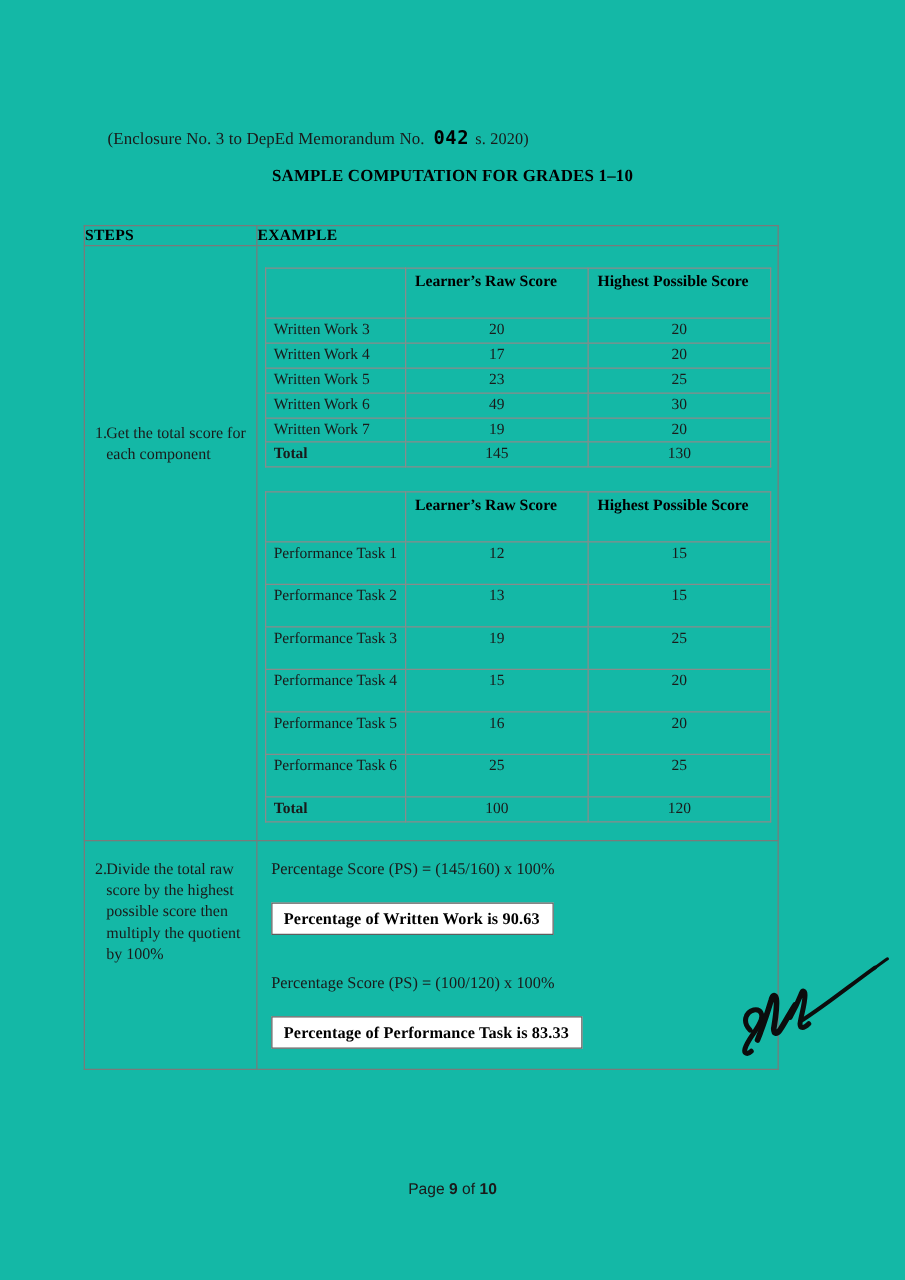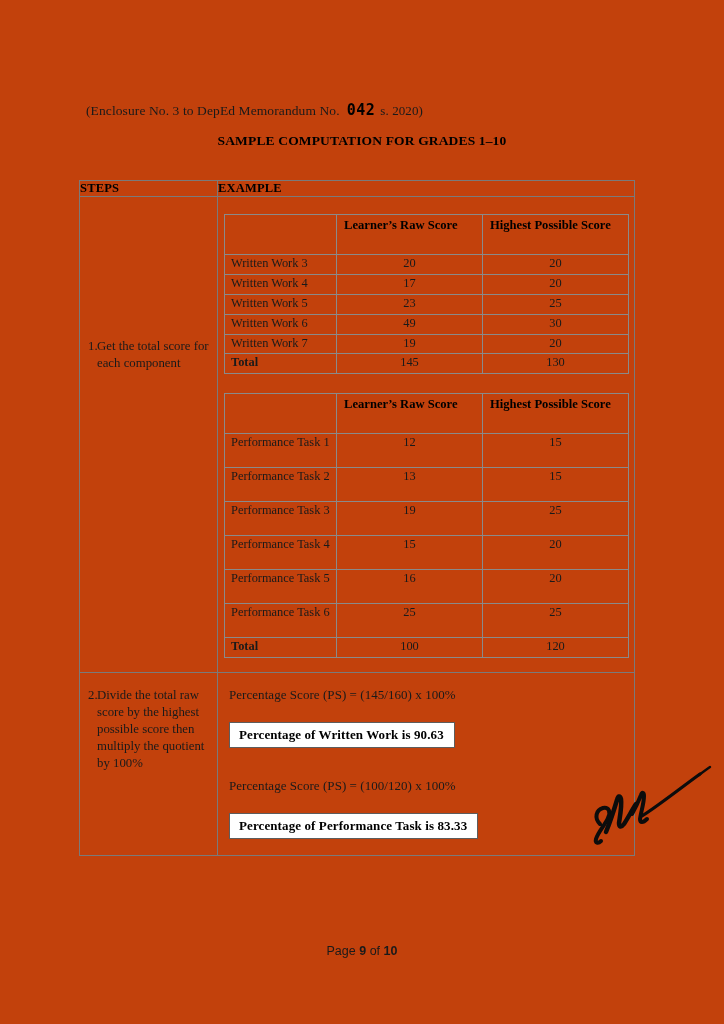--- a/index.html
+++ b/index.html
@@ -12,21 +12,21 @@
     height: 1024px;
     position: relative;
     font-family: "Liberation Serif", "DejaVu Serif", serif;
     color: #111111;
     overflow: hidden;
   }
 
   .page {
     position: absolute;
     inset: 0;
-    background: #c2410c;
+    background: #14b8a6;
   }
 
   
   .enclosure-line {
     position: absolute;
     left: 86px;
     top: 101px;
     font-size: 13.5px;
     letter-spacing: 0.1px;
     white-space: nowrap;
@@ -50,21 +50,21 @@
     text-align: center;
     font-size: 13.5px;
     font-weight: bold;
     letter-spacing: 0.15px;
     color: #000;
   }
 
   
   .outer-table {
     position: absolute;
-    left: 79px;
+    left: 67px;
     top: 180px;
     width: 555px;
     border-collapse: collapse;
     table-layout: fixed;
   }
   .outer-table > tbody > tr > td,
   .outer-table > tbody > tr > th {
     border: 1px solid #7a7a7a;
     vertical-align: top;
     padding: 0;

